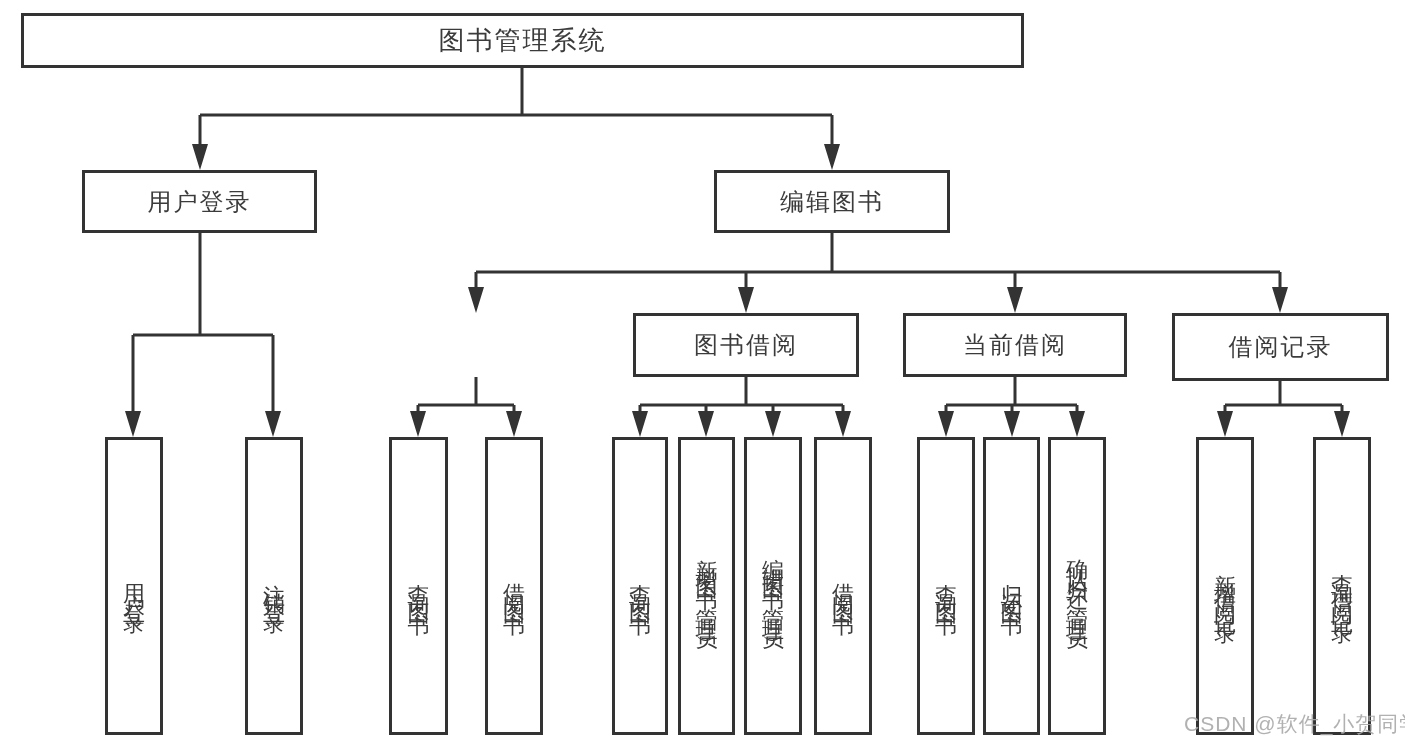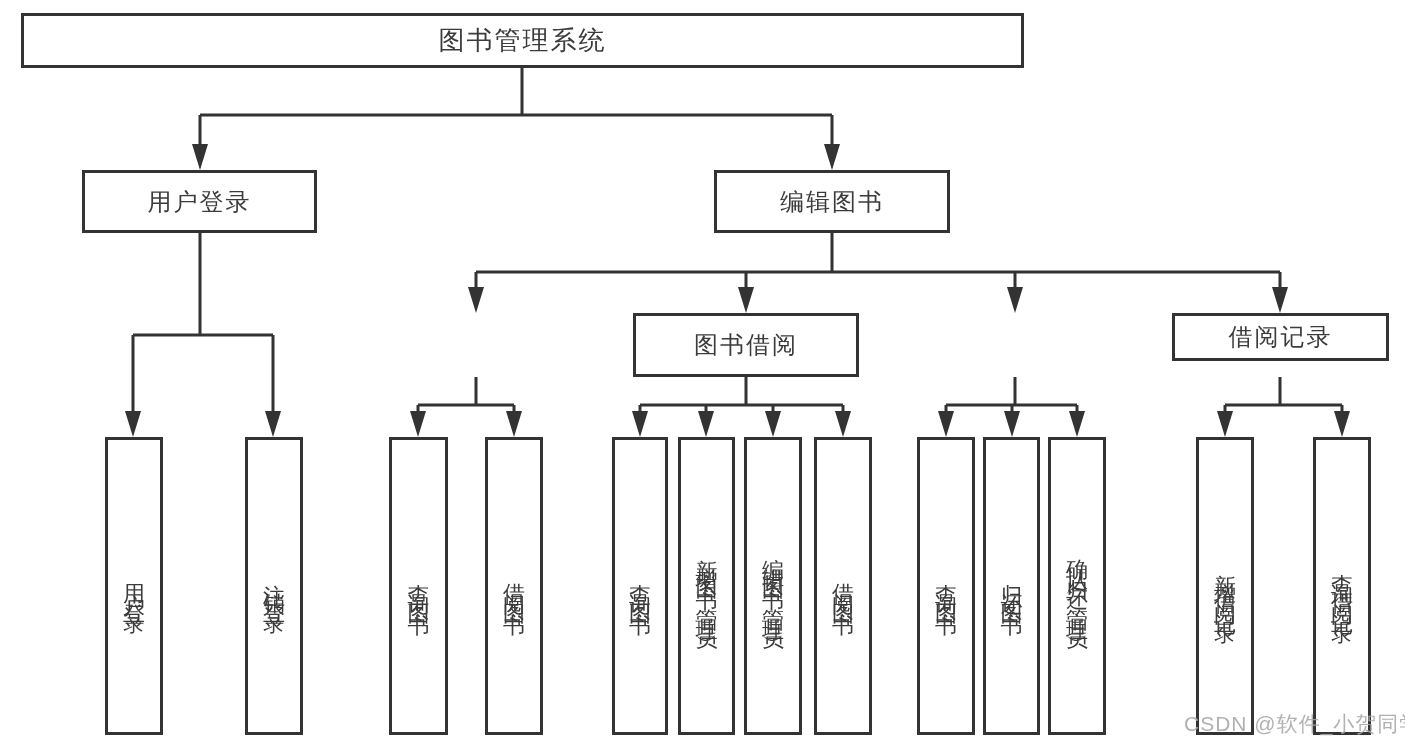--- a/index.html
+++ b/index.html
@@ -129,21 +129,22 @@
       M1217 411 L1233 411 L1225 437 Z
       M1334 411 L1350 411 L1342 437 Z"></path>
   </svg>
 
   <div class="hnode root" style="left:21px; top:13px; width:1003px; height:55px;">图书管理系统</div>
 
   <div class="hnode" style="left:82px; top:170px; width:235px; height:63px;">用户登录</div>
   <div class="hnode" style="left:714px; top:170px; width:236px; height:63px;">编辑图书</div>
 
   <div class="hnode" style="left:633px; top:313px; width:226px; height:64px;font-family:Liberation Mono, monospace;">图书借阅</div>
-  <div class="hnode" style="left:1172px; top:313px; width:217px; height:48px;">借阅记录</div>
+  <div class="hnode" style="left:903px; top:313px; width:224px; height:64px;">当前借阅</div>
+  <div class="hnode" style="left:1172px; top:313px; width:217px; height:68px;">借阅记录</div>
 
   <div class="vnode" style="left:105px; width:58px;">
     <span class="vtext">用户登录</span>
   </div>
   <div class="vnode" style="left:245px; width:58px;">
     <span class="vtext">注销登录</span>
   </div>
 
   <div class="vnode" style="left:389px; width:59px;">
     <span class="vtext">查询图书</span>

